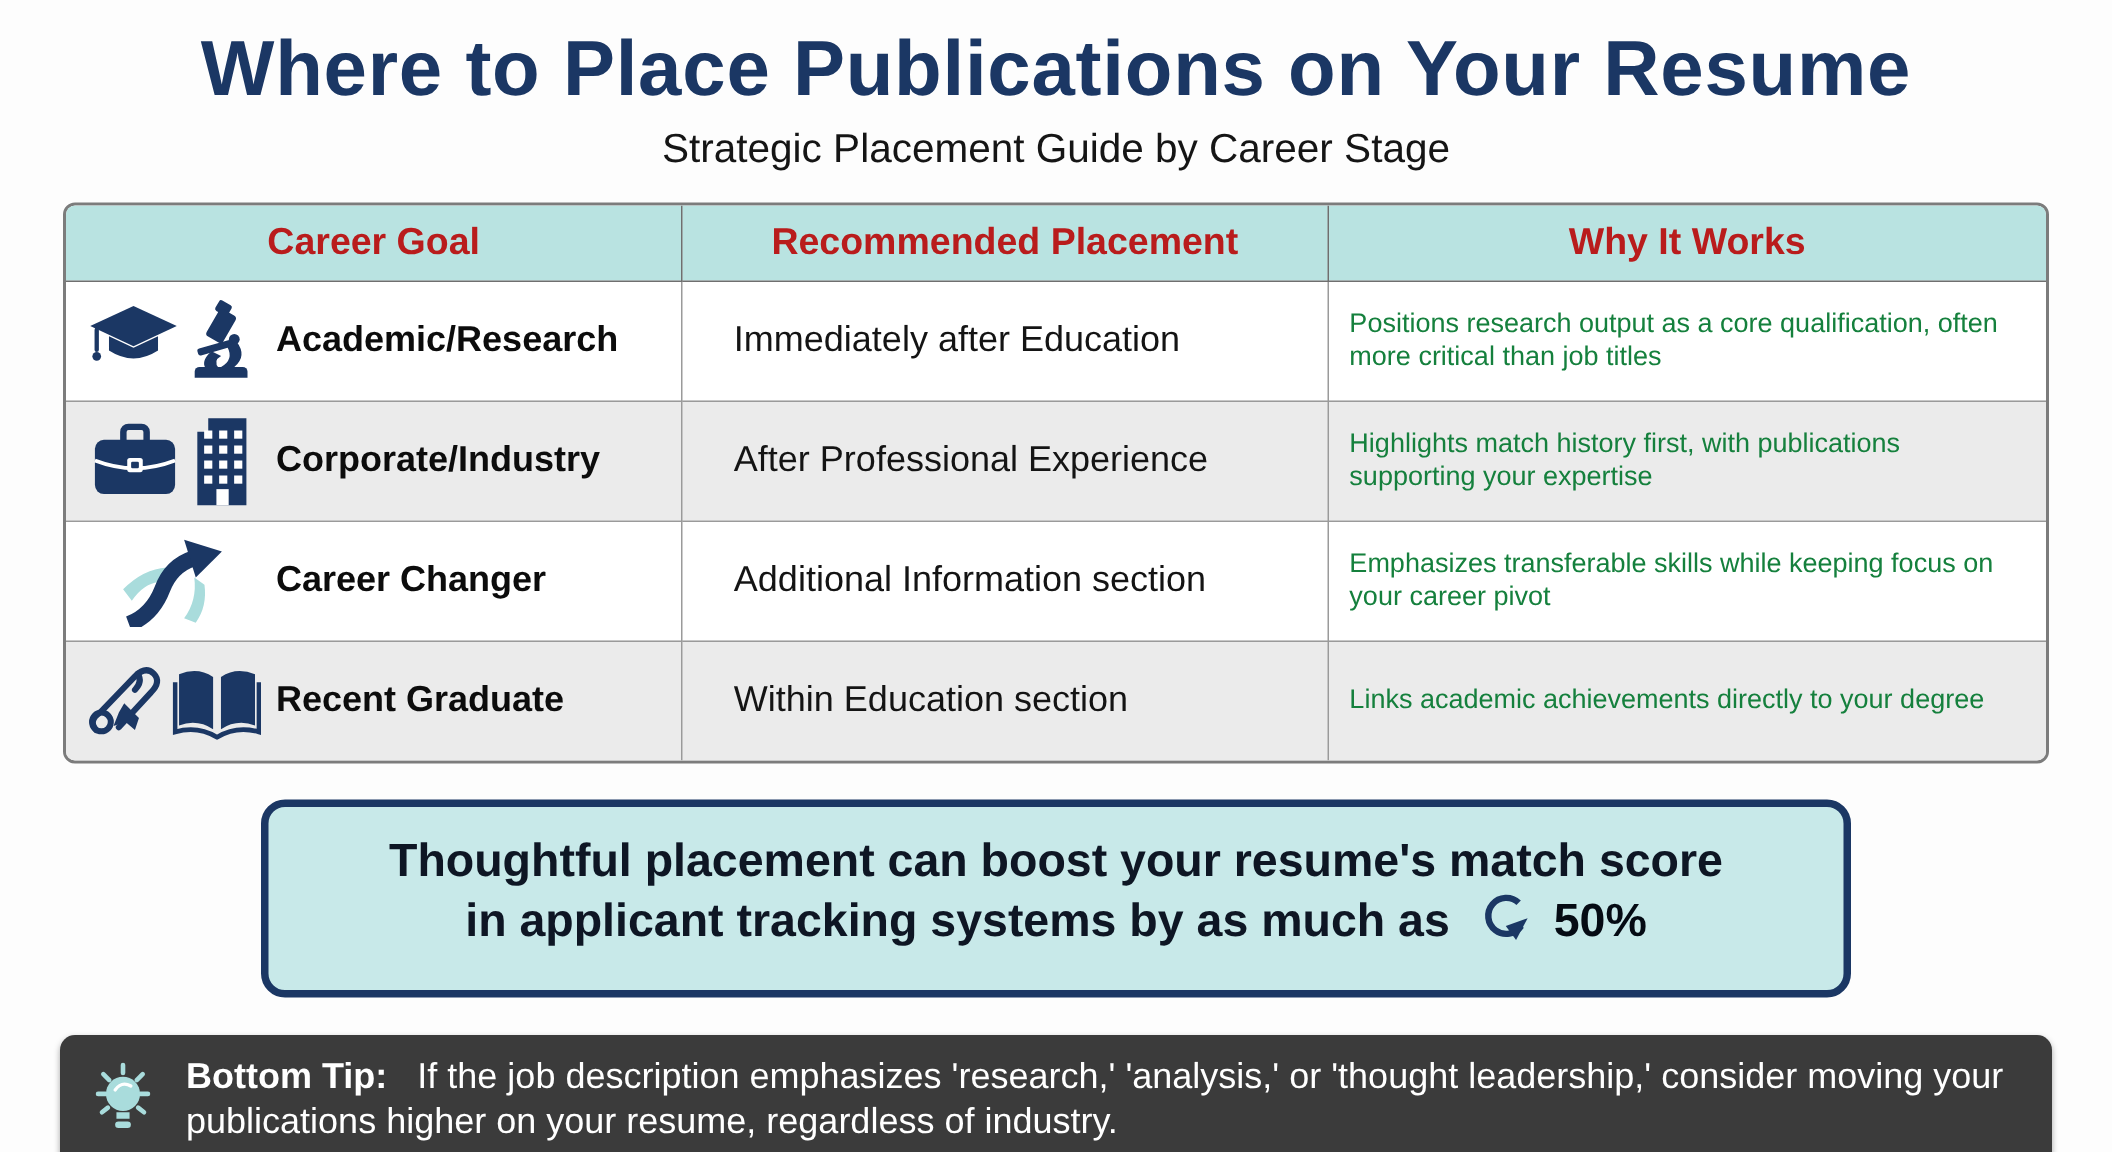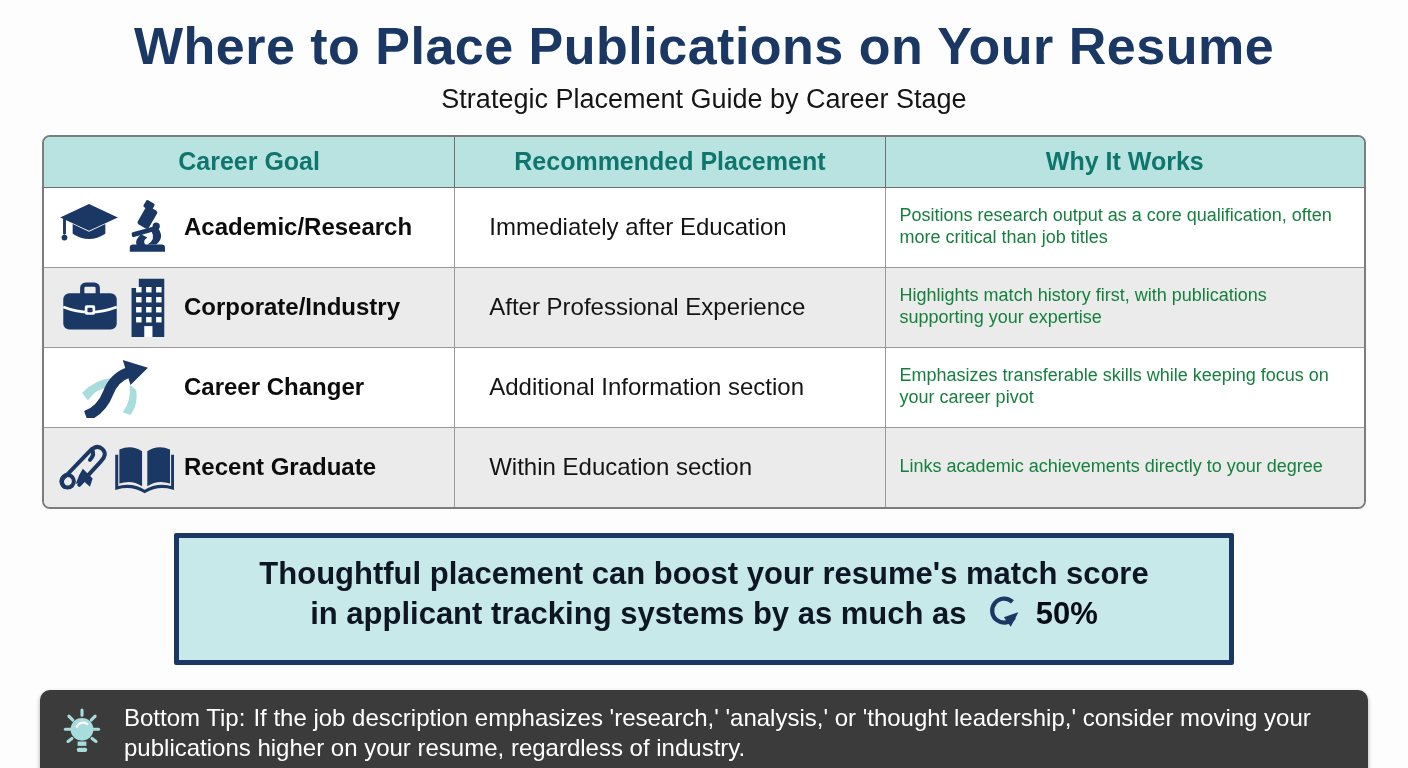--- a/index.html
+++ b/index.html
@@ -8,47 +8,47 @@
   .page { width:1408px; height:768px; position:relative; }
 
   .title { text-align:center; margin-top:16px; font-size:52px; font-weight:800;
            color:#1b3764; letter-spacing:0.5px; }
   .subtitle { text-align:center; margin-top:8px; font-size:27px; font-weight:400;
               color:#151515; }
 
   .table-wrap { width:1324px; margin:20px auto 0; border:2px solid #7c7c7c;
                 border-radius:8px; overflow:hidden; background:#fff; }
   table { width:100%; border-collapse:collapse; }
-  th { background:#b9e3e1; height:50px; font-size:25px; font-weight:700; color:#0f766e;
+  th { background:#b9e3e1; height:50px; font-size:25px; font-weight:700; color:#b91c1c;
        border:1.5px solid #6f6f6f; border-top:none; text-align:center; }
   th:first-child { border-left:none; } th:last-child { border-right:none; }
   td { border:1.5px solid #9a9a9a; height:80px; vertical-align:middle; }
   td:first-child { border-left:none; } td:last-child { border-right:none; }
   tbody tr:last-child td { border-bottom:none; }
   tbody tr:nth-child(even) td { background:#ebebeb; }
   col.c1 { width:411px; } col.c2 { width:432px; } col.c3 { width:481px; }
 
   .goal-cell { display:flex; align-items:center; padding-left:12px; gap:10px; }
   .icon-pair { width:118px; display:flex; align-items:center; justify-content:center; gap:5px; flex:none; }
   .goal-label { font-size:24px; font-weight:700; color:#0c0c0c; }
   .placement-cell { font-size:24px; color:#141414; padding-left:34px; }
   .why-cell { font-size:18px; color:#15803d; padding:0 32px 0 14px; line-height:1.22; }
 
   .callout { width:1060px; margin:24px auto 0; background:#c8e9e9; border:5px solid #1b3764;
-             border-radius:2px; padding:16px 10px 18px; text-align:center; }
+             border-radius:16px; padding:16px 10px 18px; text-align:center; }
   .callout .line { font-size:31px; font-weight:700; color:#0e1624; line-height:1.3; }
   .callout .stat { color:#050b14; font-weight:800; }
   .inline-icon { vertical-align:-7px; margin:0 6px 0 10px; }
 
   .tip-bar { width:1328px; margin:25px auto 0; background:#3b3b3b; border-radius:10px;
              padding:13px 22px 15px 16px; display:flex; align-items:center; gap:16px;
              box-shadow:0 2px 4px rgba(0,0,0,0.35); }
   .tip-icon { flex:none; }
   .tip-text { color:#fff; font-size:24px; line-height:1.28; }
-  .tip-label { font-weight:400; margin-right:8px; }
+  .tip-label { font-weight:700; margin-right:20px; }
 </style>
 </head>
 <body>
 
 <div class="page">
 
   <div class="title">Where to Place Publications on Your Resume</div>
   <div class="subtitle">Strategic Placement Guide by Career Stage</div>
 
   <div class="table-wrap">

